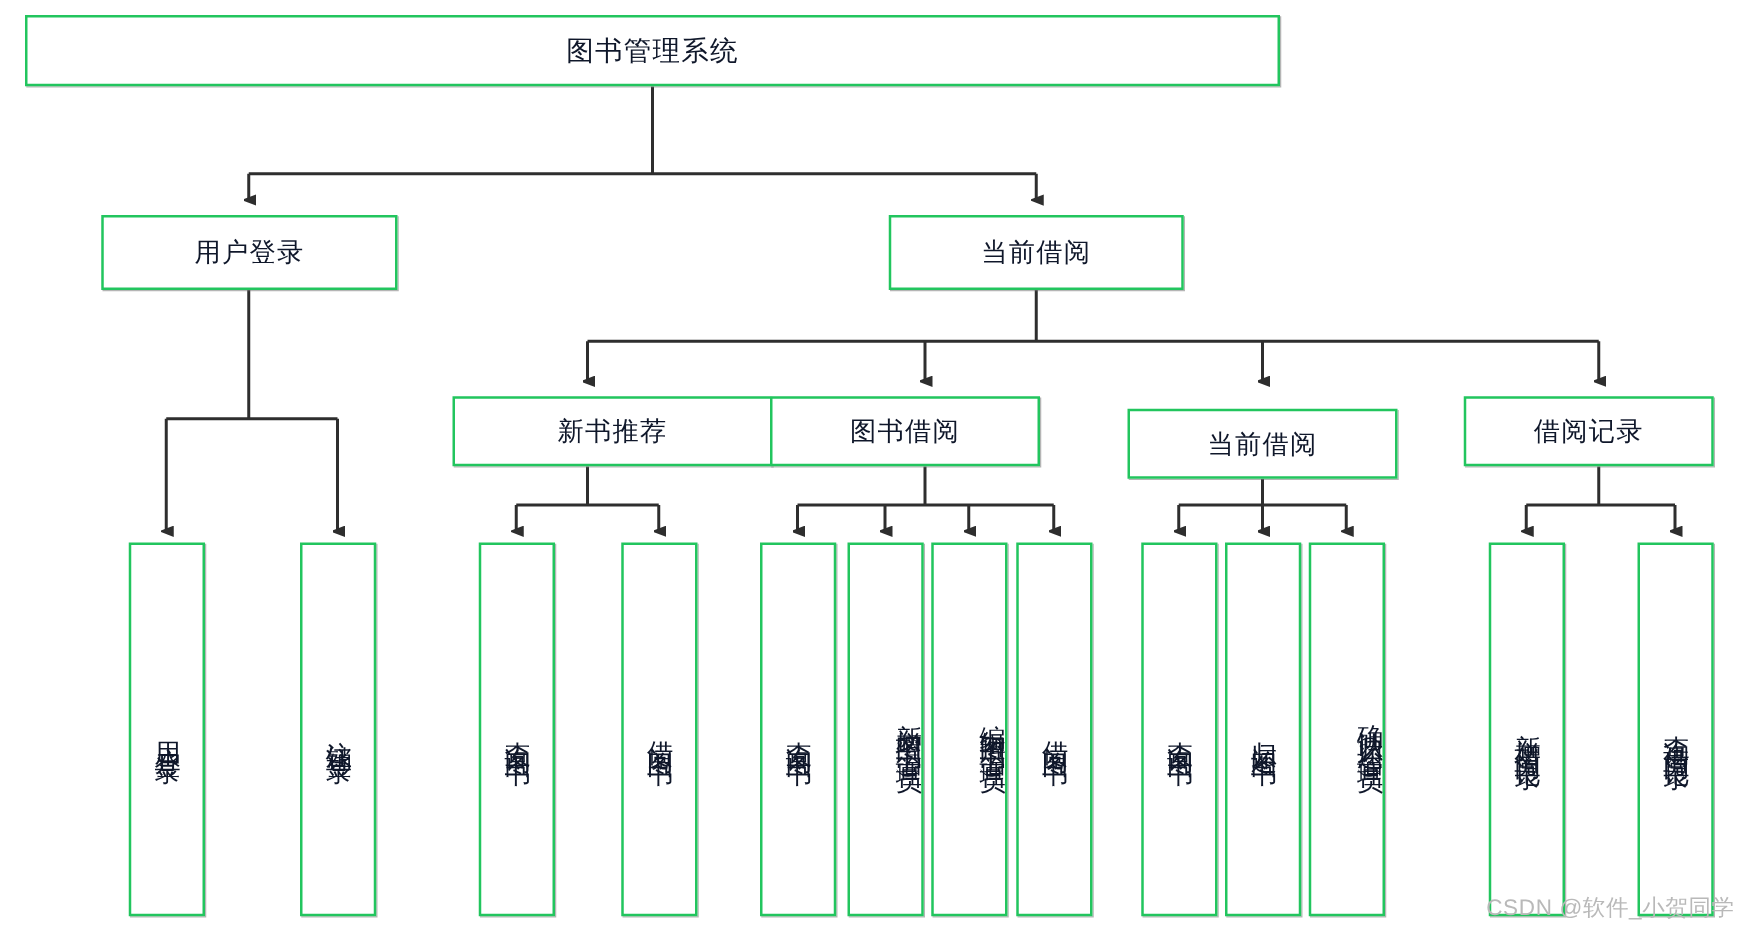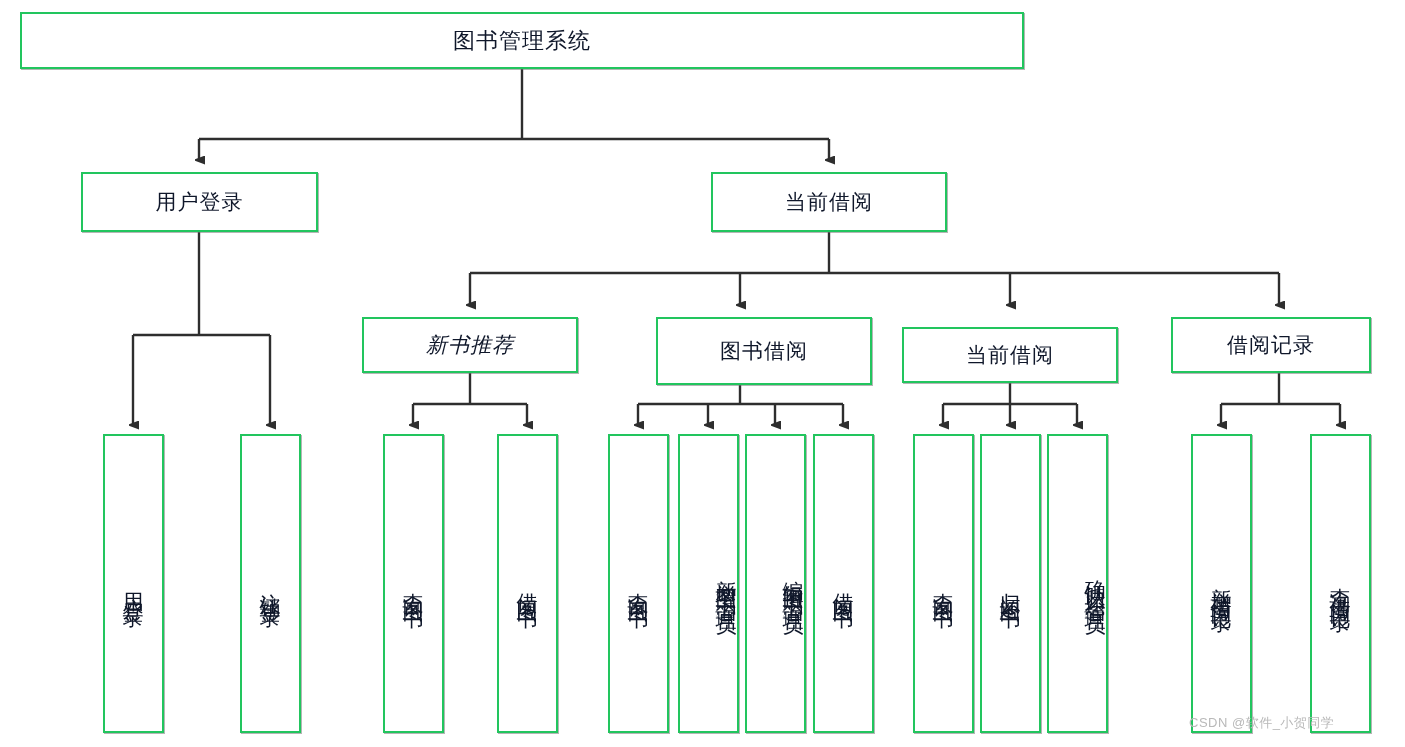--- a/index.html
+++ b/index.html
@@ -52,21 +52,21 @@
   svg.edges {
     position: absolute;
     left: 0;
     top: 0;
     width: 1405px;
     height: 747px;
     pointer-events: none;
   }
   .watermark {
     position: absolute;
-    font-size: 13px;
+    font-size: 18px;
     color: #b9b9b9;
     white-space: nowrap;
     letter-spacing: 0.5px;
   }
 </style>
 </head>
 <body>
 
 <div id="canvas">
 
@@ -121,22 +121,22 @@
       <path d="M1221,404 L1221,425" marker-end="url(#arrow)"></path>
       <path d="M1340,404 L1340,425" marker-end="url(#arrow)"></path>
     </g>
   </svg>
 
   <div class="node node-h node-root" style="left:20px; top:12px; width:1004px; height:57px;">图书管理系统</div>
 
   <div class="node node-h" style="left:81px; top:172px; width:237px; height:60px;">用户登录</div>
   <div class="node node-h" style="left:711px; top:172px; width:236px; height:60px;">当前借阅</div>
 
-  <div class="node node-h" style="left:362px; top:317px; width:216px; height:56px;font-style:italic;">新书推荐</div>
-  <div class="node node-h" style="left:656px; top:317px; width:216px; height:68px;">图书借阅</div>
+  <div class="node node-h" style="left:362px; top:317px; width:256px; height:56px;">新书推荐</div>
+  <div class="node node-h" style="left:616px; top:317px; width:216px; height:56px;">图书借阅</div>
   <div class="node node-h" style="left:902px; top:327px; width:216px; height:56px;">当前借阅</div>
   <div class="node node-h" style="left:1171px; top:317px; width:200px; height:56px;">借阅记录</div>
 
   <div class="node node-v mid" style="left:103px; top:434px; width:61px; height:299px;">用户登录</div>
   <div class="node node-v mid" style="left:240px; top:434px; width:61px; height:299px;">注销登录</div>
 
   <div class="node node-v mid" style="left:383px; top:434px; width:61px; height:299px;">查询图书</div>
   <div class="node node-v mid" style="left:497px; top:434px; width:61px; height:299px;">借阅图书</div>
 
   <div class="node node-v mid" style="left:608px; top:434px; width:61px; height:299px;">查询图书</div>

